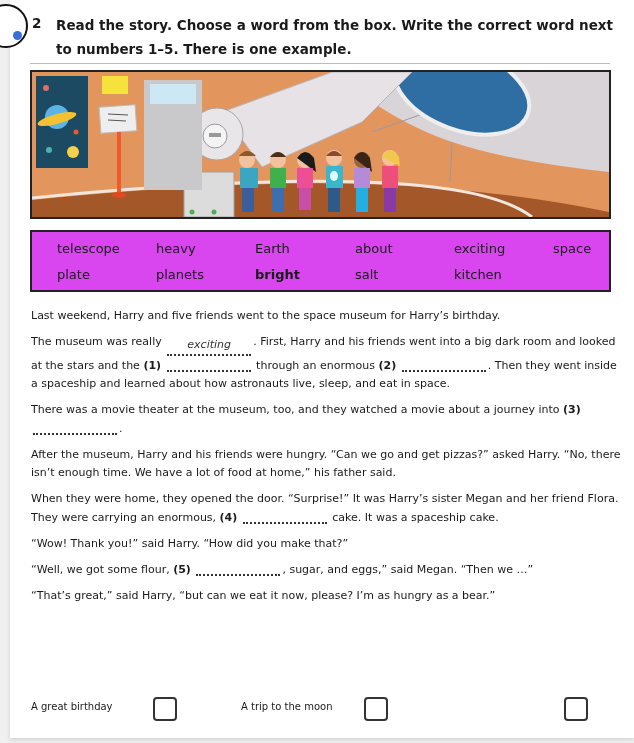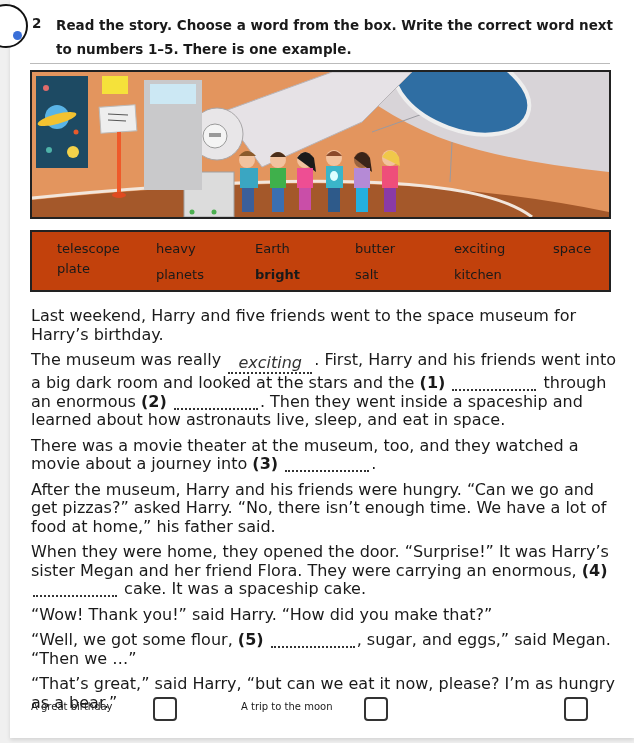--- a/index.html
+++ b/index.html
@@ -33,28 +33,28 @@
   }
   .header-rule {
     position: absolute; left: 20px; top: 63px; width: 580px; height: 1px; background: #bbb;
   }
   .illustration {
     position: absolute; left: 20px; top: 70px; width: 577px; height: 145px;
     border: 2px solid #222; overflow: hidden; background: #e3955e;
   }
   .word-box {
     position: absolute; left: 20px; top: 230px; width: 577px; height: 58px;
-    border: 2px solid #222; background: #c2410c;
+    border: 2px solid #222; background: #d946ef;
   }
   .word {
     position: absolute; font-size: 13px; color: #1a1a1a;
   }
   .story {
     position: absolute; left: 21px; top: 307px; width: 590px;
-    font-size: 16px; line-height: 18.5px;
+    font-size: 11px; line-height: 18.5px;
   }
   .story p { margin: 0 0 7px 0; }
   .blank {
     display: inline-block; width: 84px; height: 14px;
     border-bottom: 2px dotted #333; vertical-align: -3px; margin: 0 2px;
   }
   .blank.example {
     width: 84px; text-align: center; font-style: italic; color: #333;
     height: 16px; line-height: 14px; vertical-align: -3px;
   }
@@ -163,24 +163,24 @@
         <rect x="350" y="94" width="16" height="22" fill="#ee4e7a"></rect>
           <rect x="352" y="116" width="12" height="24" fill="#8a3aa6"></rect>
       </g>
     </svg>
   </div>
 
   <div class="word-box">
     <span class="word" style="left:25px; top:9px;">telescope</span>
     <span class="word" style="left:124px; top:9px;">heavy</span>
     <span class="word" style="left:223px; top:9px;">Earth</span>
-    <span class="word" style="left:323px; top:9px;">butter</span>
+    <span class="word" style="left:323px; top:9px;">about</span>
     <span class="word" style="left:422px; top:9px;">exciting</span>
     <span class="word" style="left:521px; top:9px;">space</span>
-    <span class="word" style="left:25px; top:29px;">plate</span>
+    <span class="word" style="left:25px; top:35px;">plate</span>
     <span class="word" style="left:124px; top:35px;">planets</span>
     <span class="word" style="left:223px; top:35px;font-weight:bold;">bright</span>
     <span class="word" style="left:323px; top:35px;">salt</span>
     <span class="word" style="left:422px; top:35px;">kitchen</span>
   </div>
 
   <div class="story">
     <p>Last weekend, Harry and five friends went to the space museum for Harry’s birthday.</p>
     <p>
       <span>The museum was really</span>

